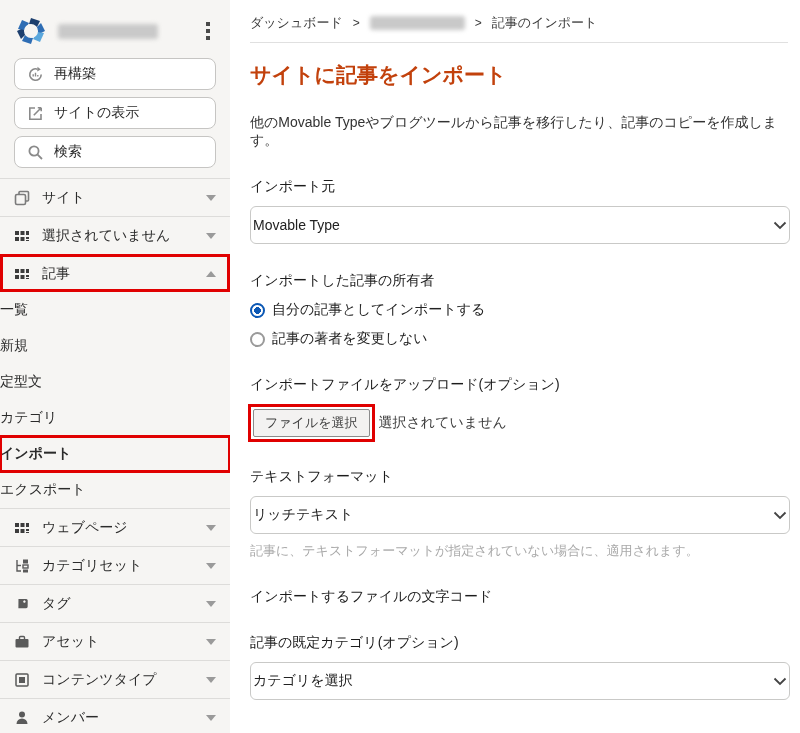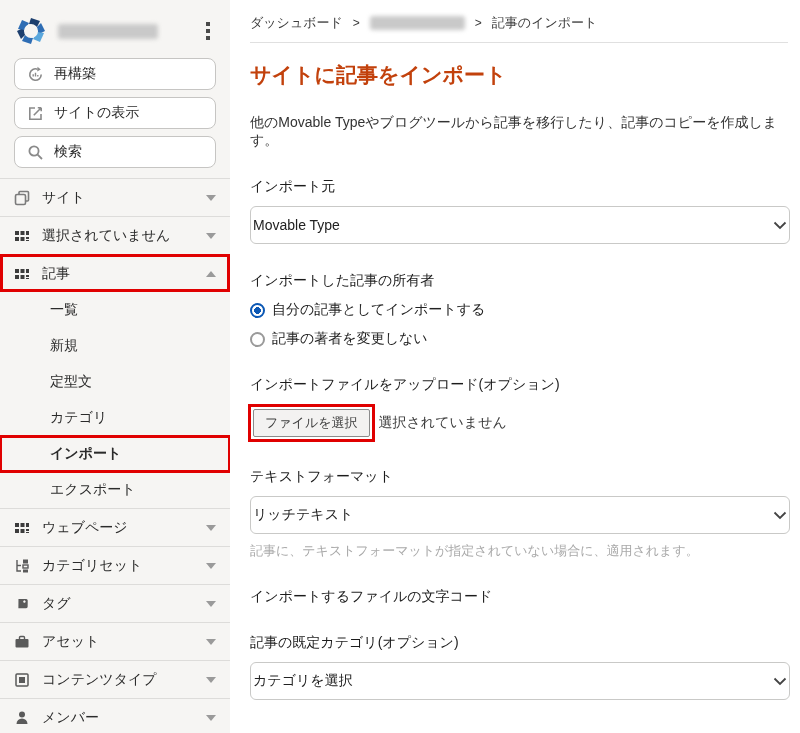--- a/index.html
+++ b/index.html
@@ -18,21 +18,21 @@
   .sb-btn { display:flex; align-items:center; gap:10px; background:#fff;
     border:1px solid #c6c5c3; border-radius:8px; height:32px; margin:0 14px 7px 14px;
     padding:0 12px; font-size:14px; color:#2b2b2b; cursor:pointer; }
   .sb-btn svg { flex:none; }
   .sb-menu { margin-top:10px; }
   .mrow { position:relative; display:flex; align-items:center; gap:12px; height:38px;
     padding:0 14px; border-top:1px solid #dddcda; font-size:14px; cursor:pointer; }
   .mrow .chev { margin-left:auto; }
   .chev-d { width:0; height:0; border-left:5px solid transparent; border-right:5px solid transparent; border-top:6px solid #9a9a9a; }
   .chev-u { width:0; height:0; border-left:5px solid transparent; border-right:5px solid transparent; border-bottom:6px solid #9a9a9a; }
-  .srow { display:flex; align-items:center; height:36px; padding-left:50px; font-size:14px; cursor:pointer; }
+  .srow { display:flex; align-items:center; height:36px; font-size:14px; cursor:pointer; }
   .srow.active { font-weight:bold; }
   .red-box { outline:3px solid #e00000; outline-offset:-3px; }
   .red-box-sub { outline:3px solid #e00000; outline-offset:-2px; }
 
   
   .main { flex:1; padding:10px 10px 0 20px; background:#fff; }
   .breadcrumb { display:flex; align-items:center; gap:10px; font-size:13px; color:#3c3c3c; padding:4px 0 10px 0; }
   .bc-sep { color:#3c3c3c; font-size:12px; }
   .bc-blur { width:95px; height:14px; }
   .bc-divider { border-top:1px solid #e0e0e0; margin-right:2px; }

